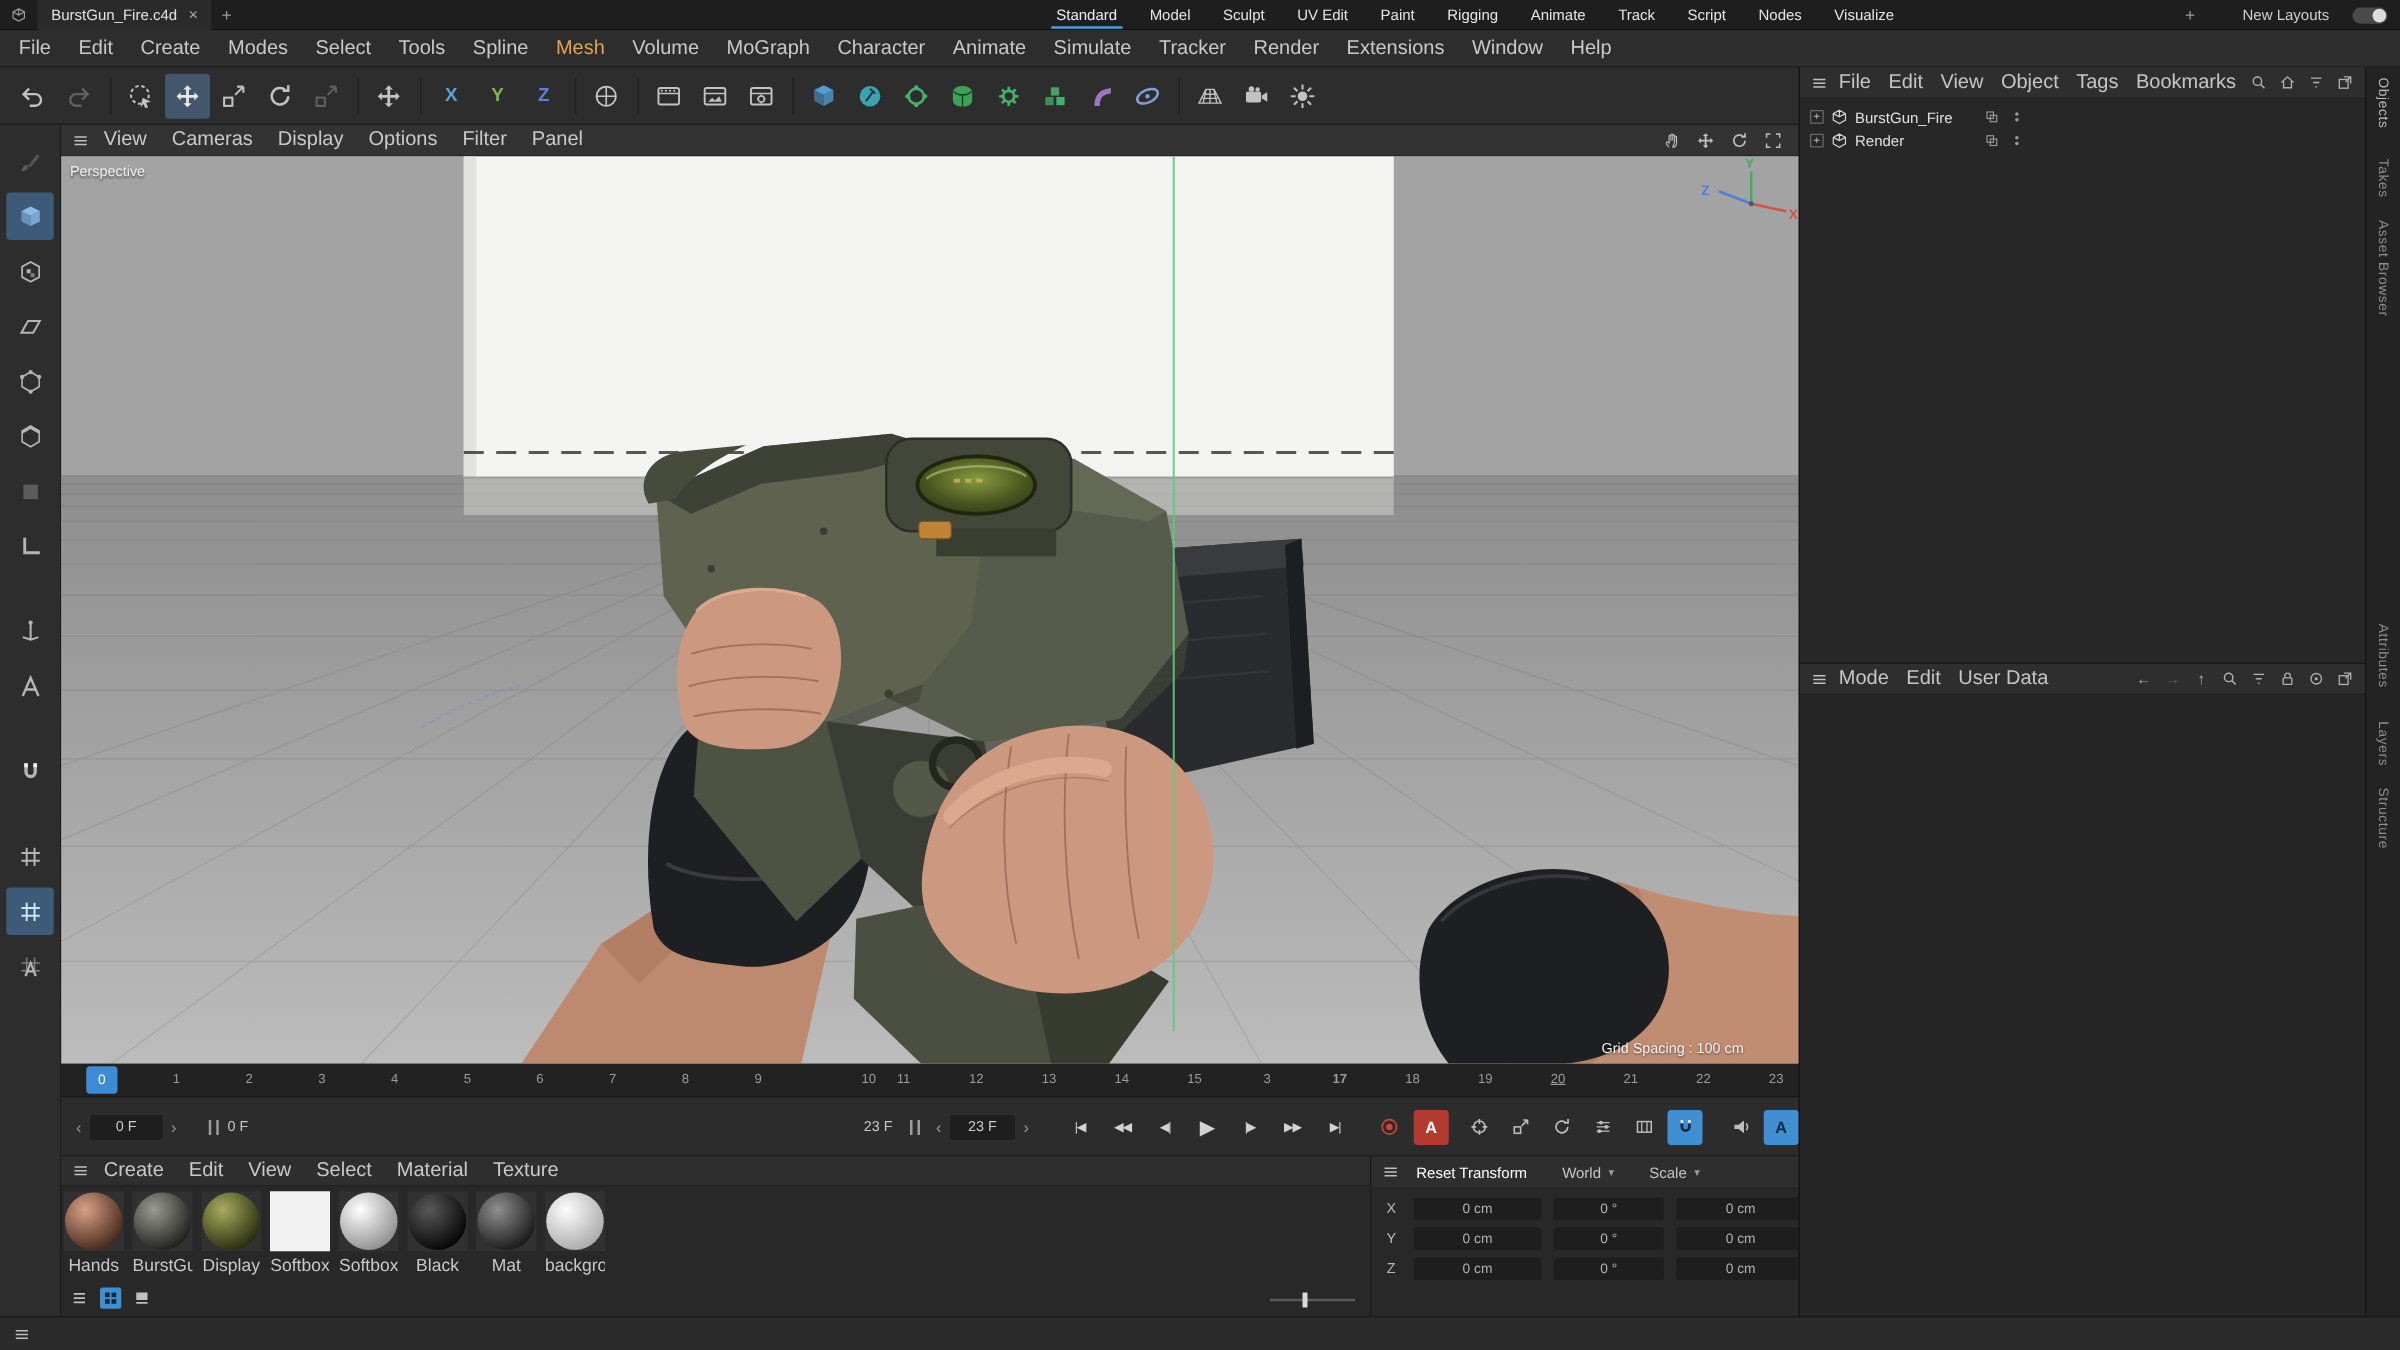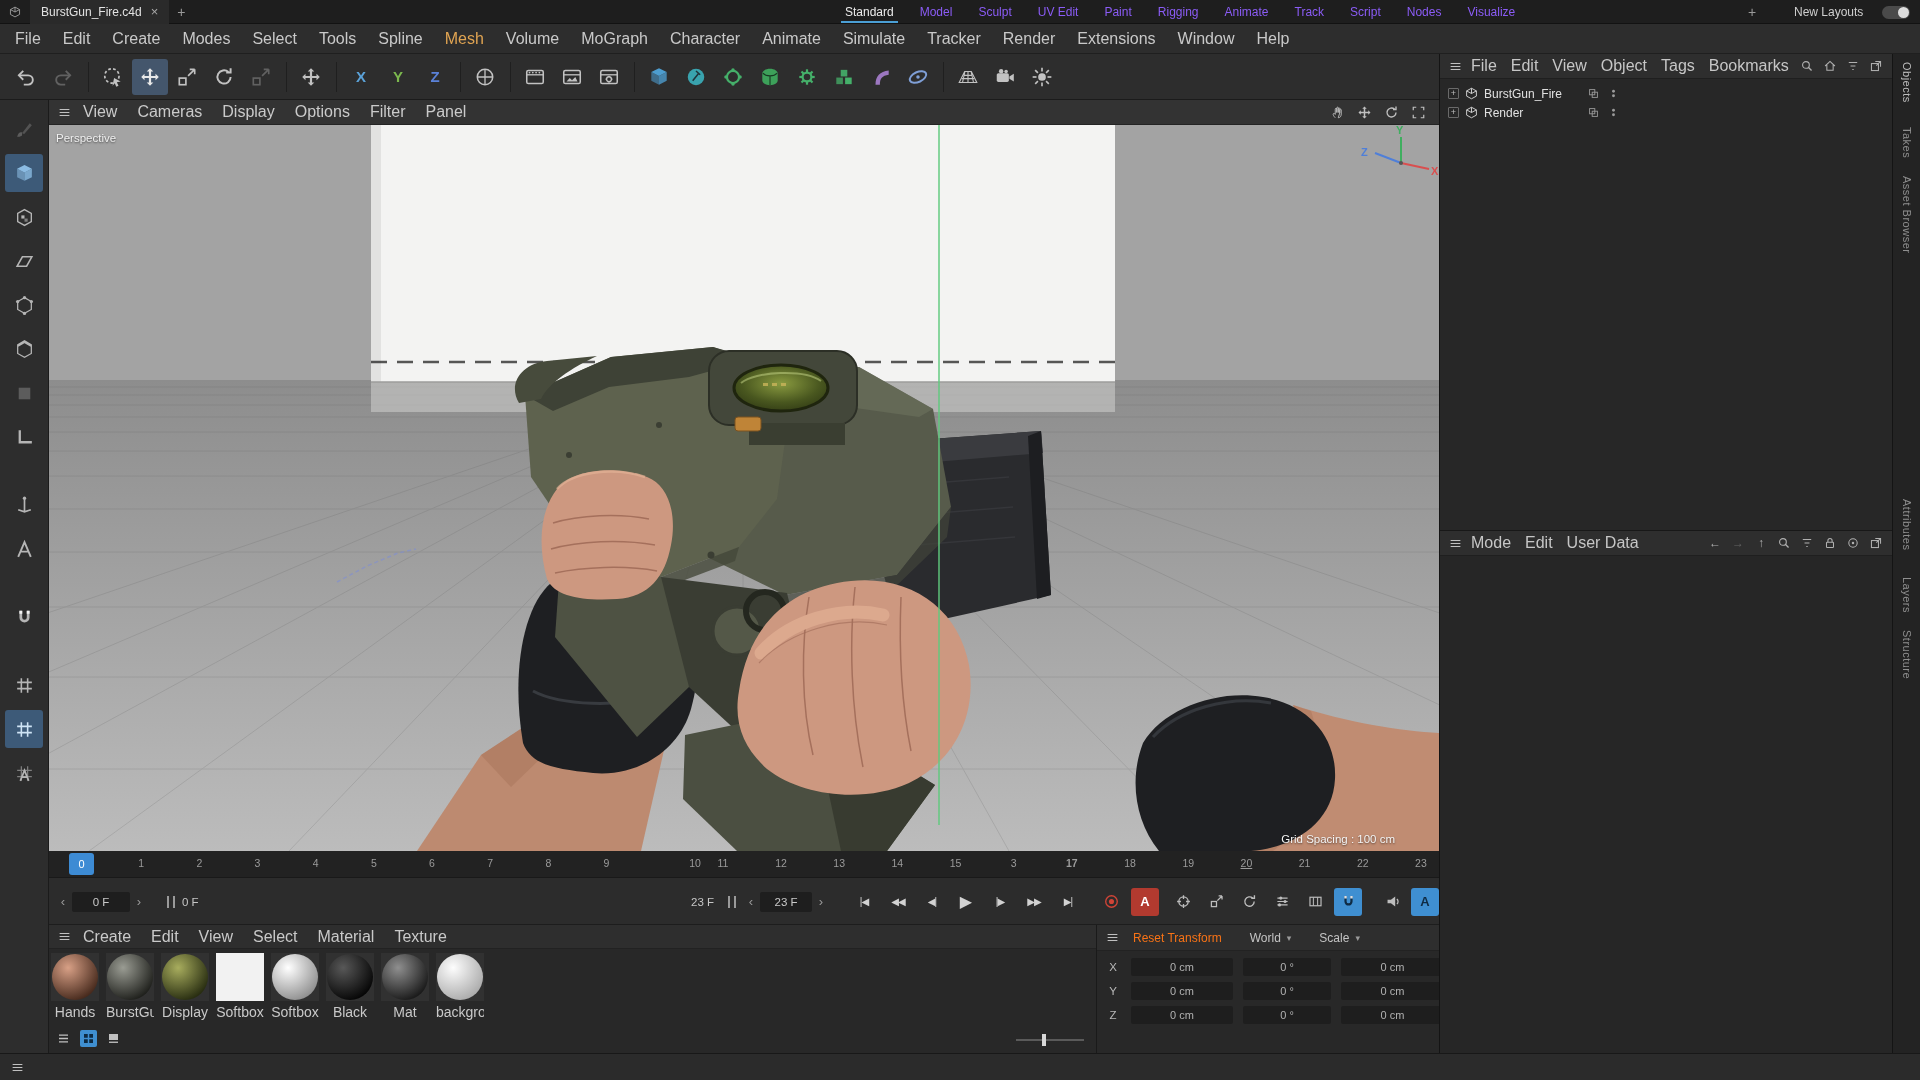--- a/index.html
+++ b/index.html
@@ -8,21 +8,21 @@
   #app{position:absolute;inset:0;width:1920px;height:1080px;background:#1d1d1d;color:#c8c8c8;font-size:12px}
   .ic{display:block}
 
   
   .titlebar{position:absolute;left:0;top:0;width:100%;height:24px;background:#1e1e1e;border-bottom:1px solid #121212;display:flex;align-items:center}
   .app-icon{width:14px;height:14px;margin:0 8px;color:#9f9f9f;flex:none}
   .doc-tab{height:24px;display:flex;align-items:center;gap:9px;padding:0 11px;background:#2a2a2a;color:#e3e3e3}
   .doc-close{color:#a8a8a8;font-size:13px}
   .tab-add{width:24px;text-align:center;color:#9a9a9a;font-size:14px}
   .layout-tabs{position:absolute;left:832px;top:0;height:24px;display:flex;align-items:flex-start}
-  .layout-tab{padding:0 13px;height:24px;line-height:24px;color:#8b5cf6;position:relative;white-space:nowrap}
+  .layout-tab{padding:0 13px;height:24px;line-height:24px;color:#e5e5e5;position:relative;white-space:nowrap}
   .layout-tab.active{color:#ececec}
   .layout-tab.active::after{content:"";position:absolute;left:9px;right:9px;bottom:1px;height:2px;background:#4b9fd5}
   .layout-add{position:absolute;left:1748px;top:0;height:24px;line-height:24px;color:#9a9a9a;font-size:14px}
   .new-layouts{position:absolute;left:1794px;top:0;height:24px;line-height:24px;color:#cfcfcf;white-space:nowrap}
   .ui-toggle{position:absolute;left:1882px;top:6px;width:28px;height:13px;border-radius:7px;background:#4a4a4a}
   .ui-toggle::after{content:"";position:absolute;right:1px;top:1px;width:11px;height:11px;border-radius:50%;background:#dcdcdc}
 
   
   .menubar{position:absolute;left:0;top:24px;width:100%;height:30px;background:#2d2d2d;border-bottom:1px solid #1f1f1f;display:flex;align-items:center;padding-left:4px}
   .menu-item{padding:0 11px;font-size:16px;color:#c9c9c9;white-space:nowrap}
@@ -99,21 +99,21 @@
   .mat-sphere{position:absolute;inset:1px;border-radius:50%}
   .mat-label{margin-top:3px;font-size:14px;color:#c9c9c9;text-align:center;white-space:nowrap;overflow:hidden;width:48px}
   .mat-controls{position:absolute;left:6px;bottom:6px;display:flex;gap:8px;align-items:center}
   .mat-controls .mini-icon{width:17px;height:17px}
   .mat-slider{position:absolute;left:967px;bottom:12px;width:68px;height:2px;background:#5a5a5a}
   .mat-slider-handle{position:absolute;left:26px;top:-5px;width:4px;height:12px;background:#d8d8d8}
 
   
   .coords{position:absolute;left:1096px;top:925px;width:343px;height:128px;background:#282828;border-left:1px solid #1a1a1a}
   .coord-menubar{height:26px;display:flex;align-items:center;padding:0 6px;background:#2e2e2e;border-bottom:1px solid #222}
-  .coord-reset{color:#f97316;padding:0 8px;margin-left:4px;white-space:nowrap}
+  .coord-reset{color:#ffffff;padding:0 8px;margin-left:4px;white-space:nowrap}
   .coord-dd{display:flex;align-items:center;gap:6px;color:#c4c4c4;padding:2px 8px;margin-left:12px;white-space:nowrap}
   .coord-dd .arr{font-size:9px;color:#9a9a9a}
   .coord-rows{position:absolute;left:0;top:33px;right:0}
   .coord-row{display:grid;grid-template-columns:16px 102px 88px 103px;gap:10px;align-items:center;margin:0 8px 6px 8px}
   .c-axis{text-align:center;color:#b8b8b8;font-size:11.5px}
   .c-field{height:18px;background:#1e1e1e;border-radius:2px;color:#b2b2b2;font-size:11px;display:flex;align-items:center;justify-content:center}
 
   
   .right-panel{position:absolute;left:1439px;top:54px;width:453px;bottom:27px;background:#262626;border-left:1px solid #141414;display:flex;flex-direction:column}
   .om-menubar,.am-menubar{height:25px;background:#2e2e2e;display:flex;align-items:center;padding:0 6px;border-bottom:1px solid #1f1f1f;flex:none}

